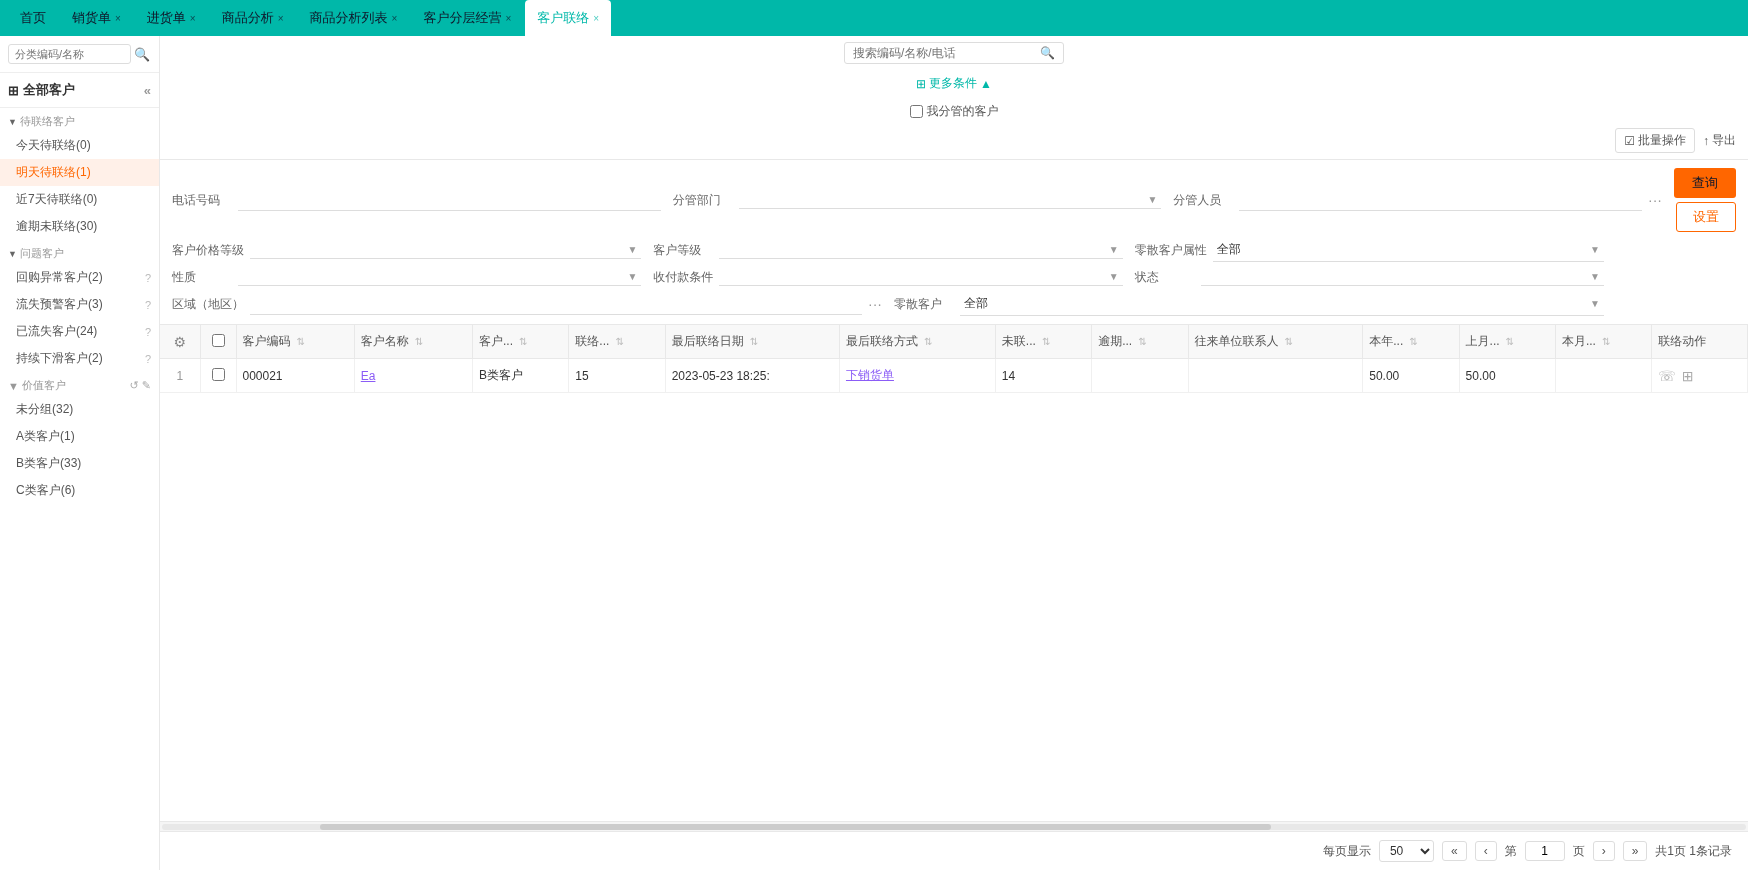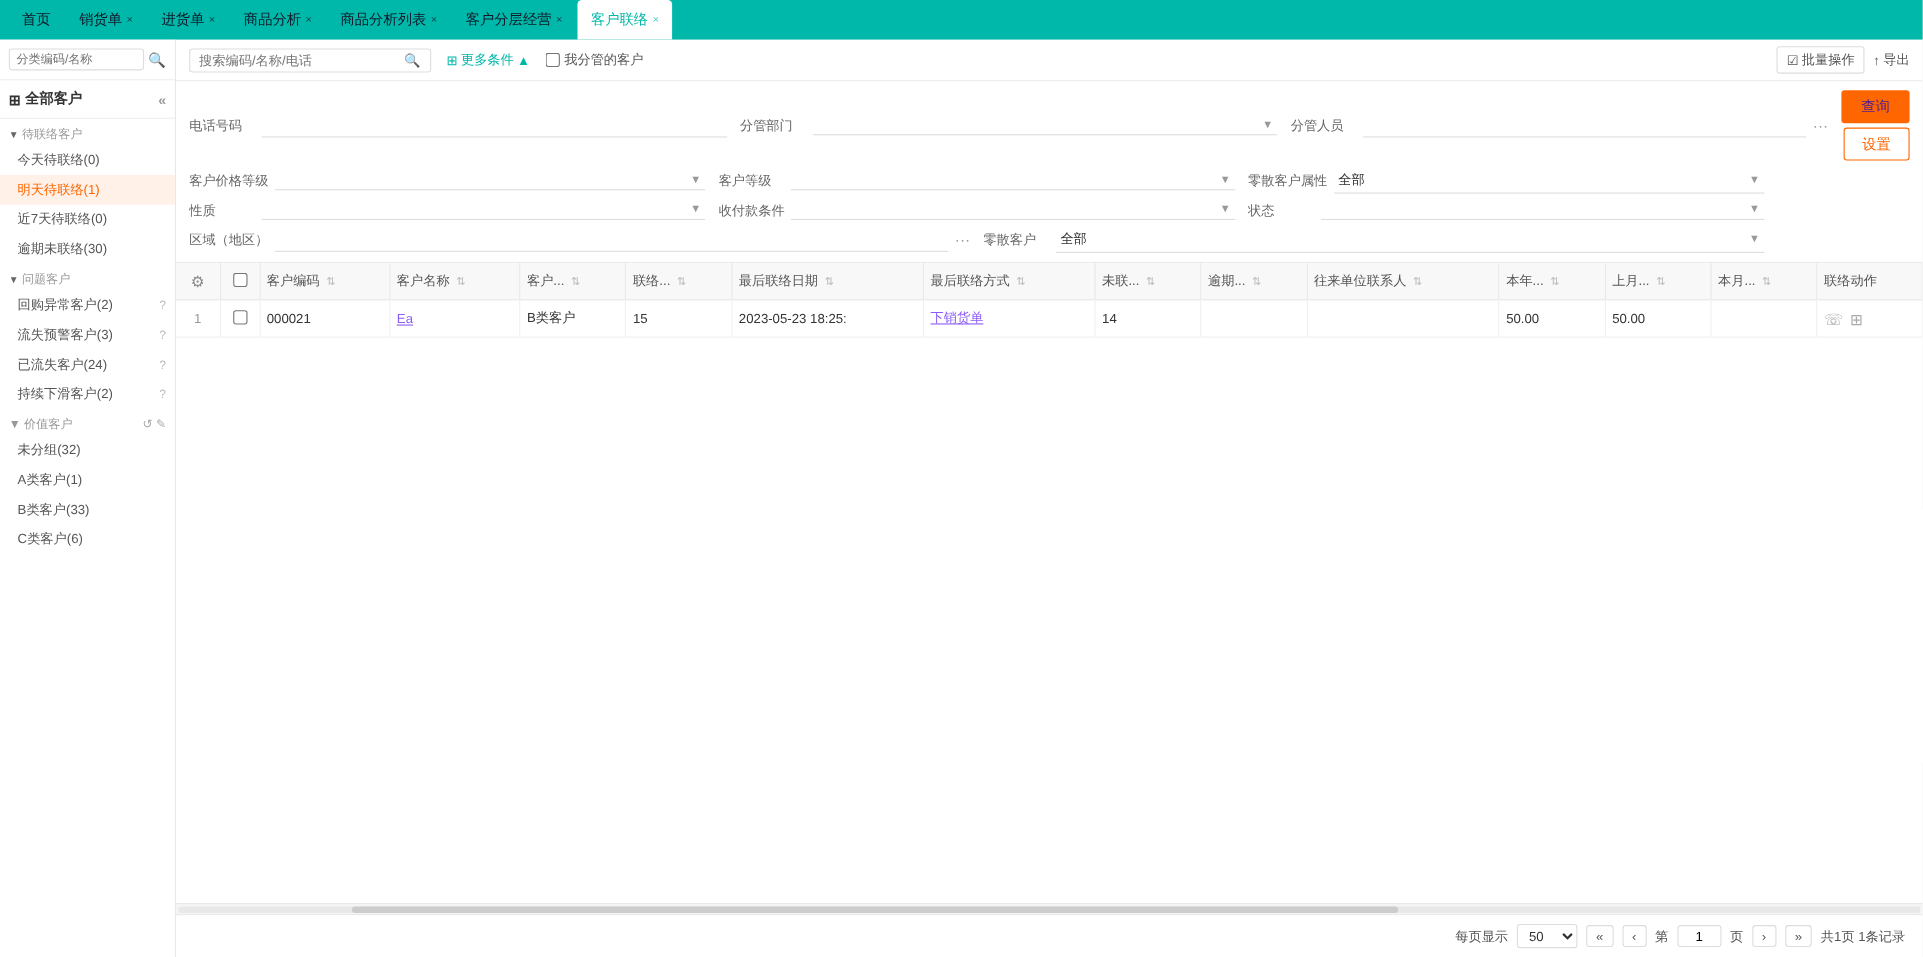--- a/index.html
+++ b/index.html
@@ -124,20 +124,21 @@
     }
 
     
     .filter-bar {
       background: #fff;
       border-bottom: 1px solid #e8e8e8;
       padding: 6px 12px;
       display: flex;
       align-items: center;
       gap: 8px;
+      flex-direction: column;
     }
     .filter-search-box {
       display: flex;
       align-items: center;
       border: 1px solid #ddd;
       border-radius: 3px;
       padding: 3px 8px;
       gap: 4px;
       background: #fff;
       width: 220px;
@@ -240,21 +241,21 @@
       border: none;
       border-bottom: 1px solid #ddd;
       padding: 3px 4px;
       font-size: 12px;
       outline: none;
     }
     .filter-dots { color: #999; cursor: pointer; font-size: 14px; white-space: nowrap; }
 
     .query-btn {
       background: #ff6600;
-      color: #4c1d95;
+      color: #0f172a;
       border: none;
       border-radius: 3px;
       padding: 6px 18px;
       font-size: 13px;
       cursor: pointer;
       white-space: nowrap;
     }
     .setting-btn {
       background: #fff;
       color: #ff6600;

